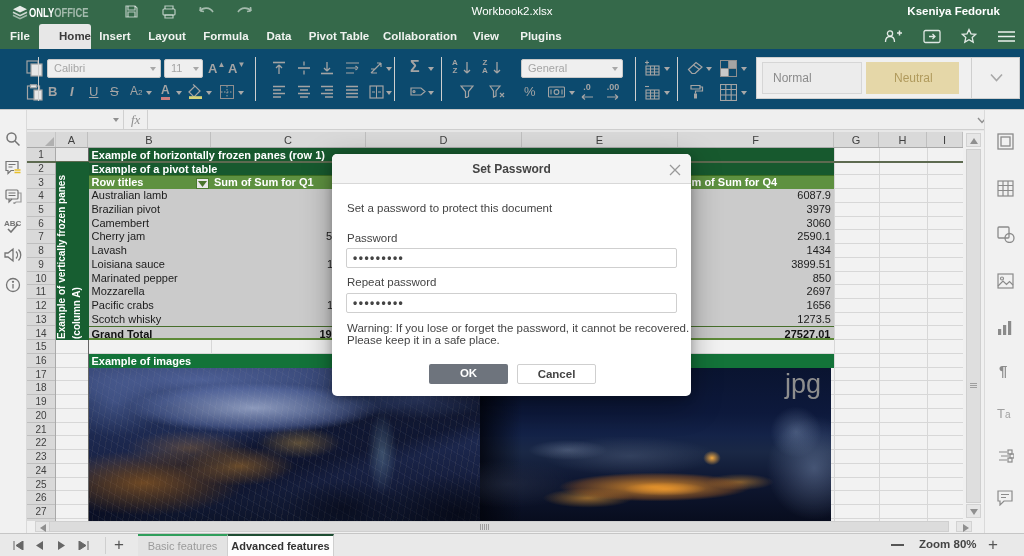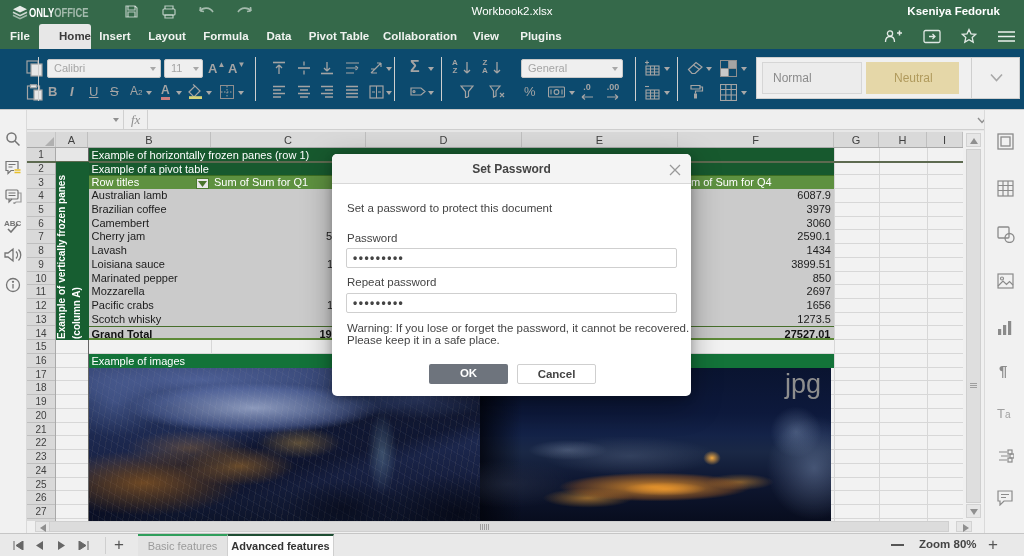--- a/index.html
+++ b/index.html
@@ -19,21 +19,21 @@
 .tbt{position:absolute;color:#a4a4a4;text-align:center;}
 
 #fbar{left:27px;top:110px;width:957px;height:20px;background:#efefef;border-bottom:1px solid #cfcfcf;}
 
 #colh{left:27px;top:132px;width:936px;height:16px;background:#d9d9d9;border-bottom:1px solid #a9a9a9;}
 .ch{position:absolute;top:0;height:15px;line-height:16px;text-align:center;color:#3f3f3f;font-size:11px;border-right:1px solid #bfbfbf;}
 #rowh{left:27px;top:148px;width:29px;height:373px;background:#d9d9d9;border-right:1px solid #a9a9a9;}
 .rh{position:absolute;left:0;width:28px;text-align:center;color:#3f3f3f;font-size:10px;border-bottom:1px solid #bfbfbf;}
 #grid{left:56px;top:148px;width:907px;height:373px;background:#f2f2f2;}
 .vline{position:absolute;top:0;width:1px;height:373px;background:#d7d7d7;}
-.band{position:absolute;left:32.5px;width:745.5px;color:#fff;font-size:11px;font-weight:400;}
+.band{position:absolute;left:32.5px;width:745.5px;color:#fff;font-size:11px;font-weight:700;}
 
 #lsb{left:0;top:110px;width:27px;height:423px;background:#f1f1f1;border-right:1px solid #dadada;}
 #rsb{left:984px;top:110px;width:40px;height:423px;background:#f1f1f1;border-left:1px solid #dadada;}
 
 #vsb{left:963px;top:131px;width:21px;height:390px;background:#f0f0f0;}
 #hsb{left:27px;top:521px;width:957px;height:12px;background:#f0f0f0;}
 
 #sbar{left:0;top:533px;width:1024px;height:23px;background:#e9e9e9;border-top:1px solid #c6c6c6;}
 
 #dlg{left:332px;top:154px;width:359px;height:242px;background:#fff;border-radius:5px;box-shadow:0 8px 30px rgba(0,0,0,0.35),0 2px 8px rgba(0,0,0,0.2);}
@@ -419,21 +419,21 @@
     <span class="abs" style="left:125.5px;top:0;">Sum of Sum for Q1</span>
     <span class="abs" style="left:589px;top:0;">Sum of Sum for Q4</span>
     <div class="abs" style="left:107px;top:1.5px;width:13px;height:11px;background:#e8e8e8;border:1px solid #4a7a2e;">
         <svg width="9" height="6" viewBox="0 0 9 6" style="position:absolute;left:1px;top:2px">
           <path d="M0 0 h9 l-4.5 6 z" fill="#49742c"></path>
         </svg>
       </div>
   </div>
 
   <div class="abs" style="left:35.5px;top:41.2px;font-size:11px;color:#1c1c1c;line-height:13.73px;white-space:pre;">Australian lamb
-Brazilian coffee
+Brazilian pivot
 Camembert
 Cherry jam
 Lavash
 Loisiana sauce
 Marinated pepper
 Mozzarella
 Pacific crabs
 Scotch whisky</div>
 
   <div class="abs" style="left:270px;top:82.4px;font-size:11px;color:#1c1c1c;">5</div>

